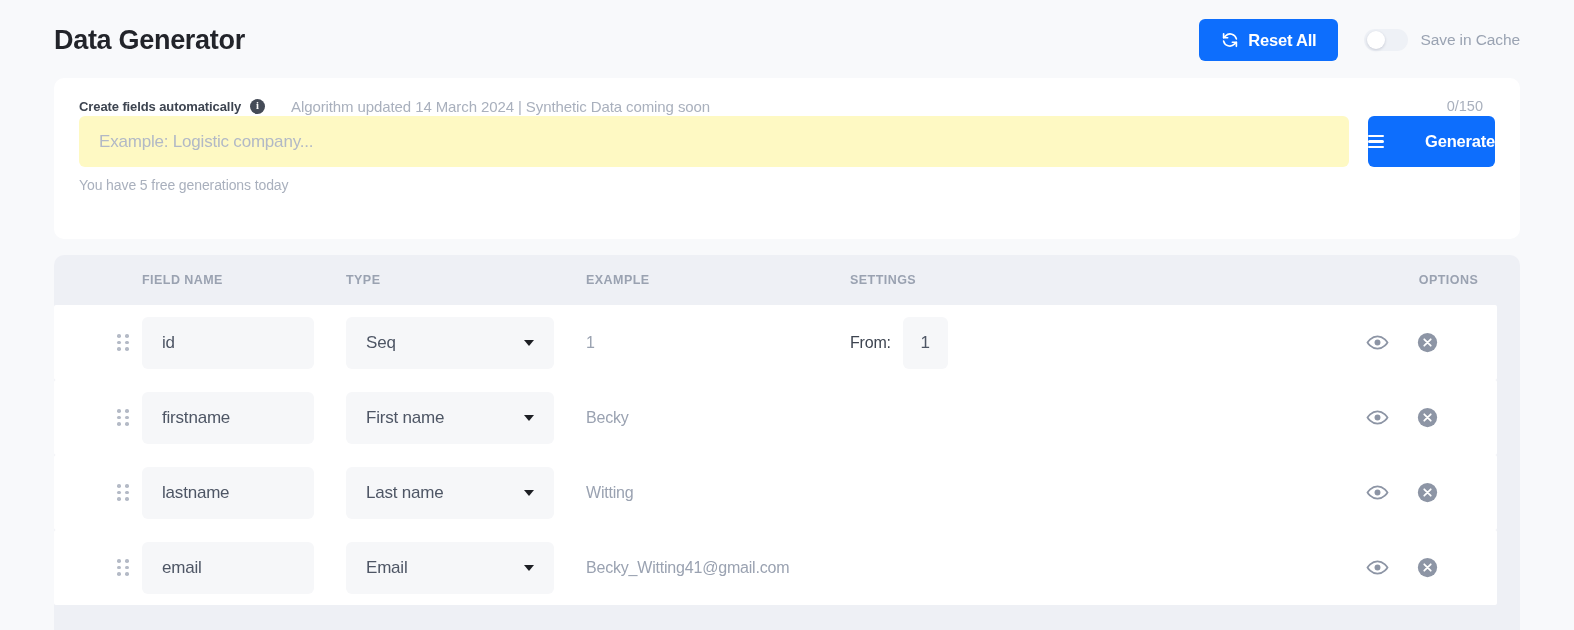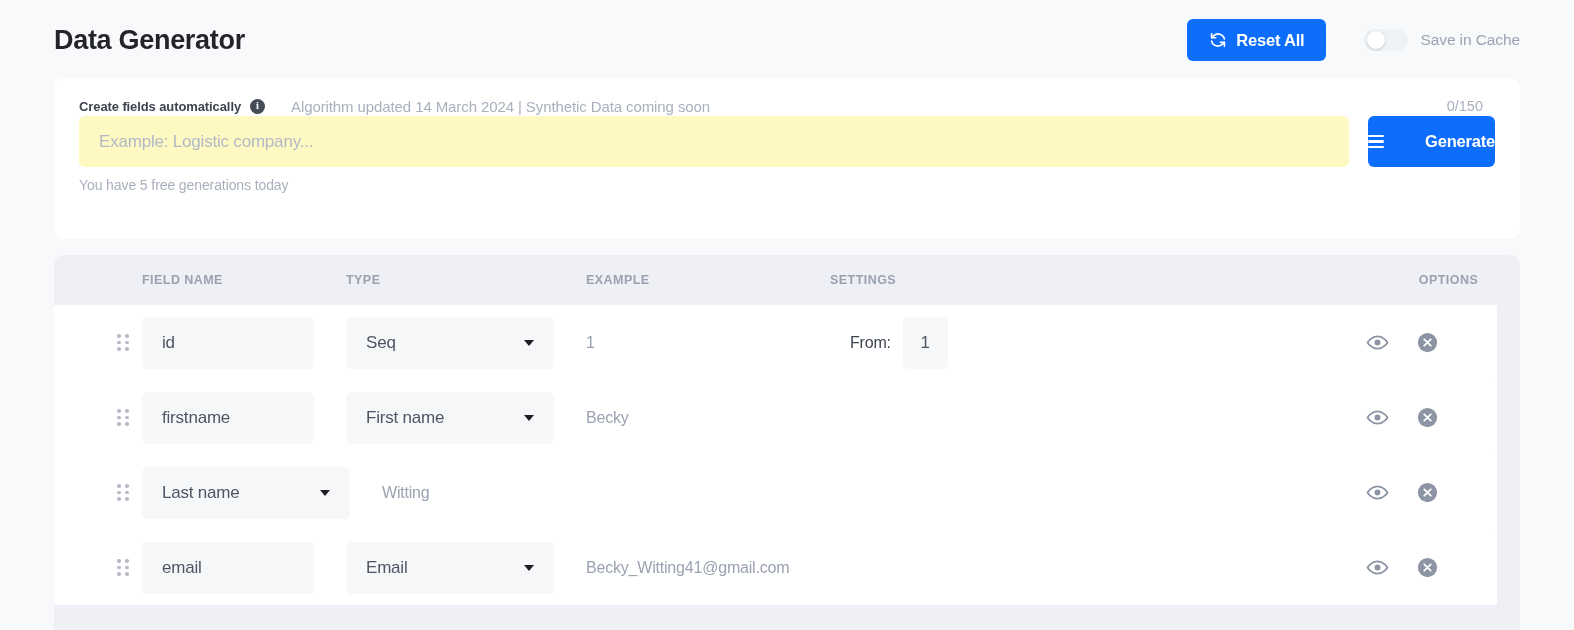--- a/index.html
+++ b/index.html
@@ -34,21 +34,21 @@
   .page-title {
     font-size: 27px;
     font-weight: 700;
     color: #22242a;
     letter-spacing: -0.3px;
   }
   .header-right {
     margin-left: auto;
     display: flex;
     align-items: center;
-    gap: 12px;
+    gap: 0;
   }
   .reset-btn {
     display: inline-flex;
     align-items: center;
     gap: 9px;
     height: 42px;
     padding: 0 22px;
     background: #0d6efd;
     color: #ffffff;
     border: none;
@@ -204,21 +204,21 @@
     align-items: center;
     height: 50px;
     padding: 0 0 0 0;
     font-size: 12.5px;
     font-weight: 700;
     color: #9aa2b1;
     letter-spacing: 0.45px;
   }
   .th-field { width: 292px; padding-left: 88px; }
   .th-type  { width: 240px; }
-  .th-ex    { width: 244px; }
+  .th-ex    { width: 264px; }
   .th-set   { flex: 1; }
   .th-opt   { width: 143px; text-align: center; padding-left: 0; }
 
   .row {
     display: flex;
     align-items: center;
     height: 75px;
     background: #ffffff;
     width: 1443px;
     border-radius: 2px;
@@ -458,20 +458,21 @@
           <div class="cell-handle">
             <span class="dots">
               <i></i>
               <i></i>
               <i></i>
               <i></i>
               <i></i>
               <i></i>
             </span>
           </div>
+          <div class="cell-field"><input class="field-input" type="text" value="lastname" style=""></div>
           <div class="cell-type">
             <div class="type-select">
               <span class="type-text">Last name</span>
               <span class="caret"></span>
             </div>
           </div>
           <div class="cell-example">Witting</div>
           <div class="cell-settings"></div>
           <div class="cell-options">
             <button class="icon-btn">

